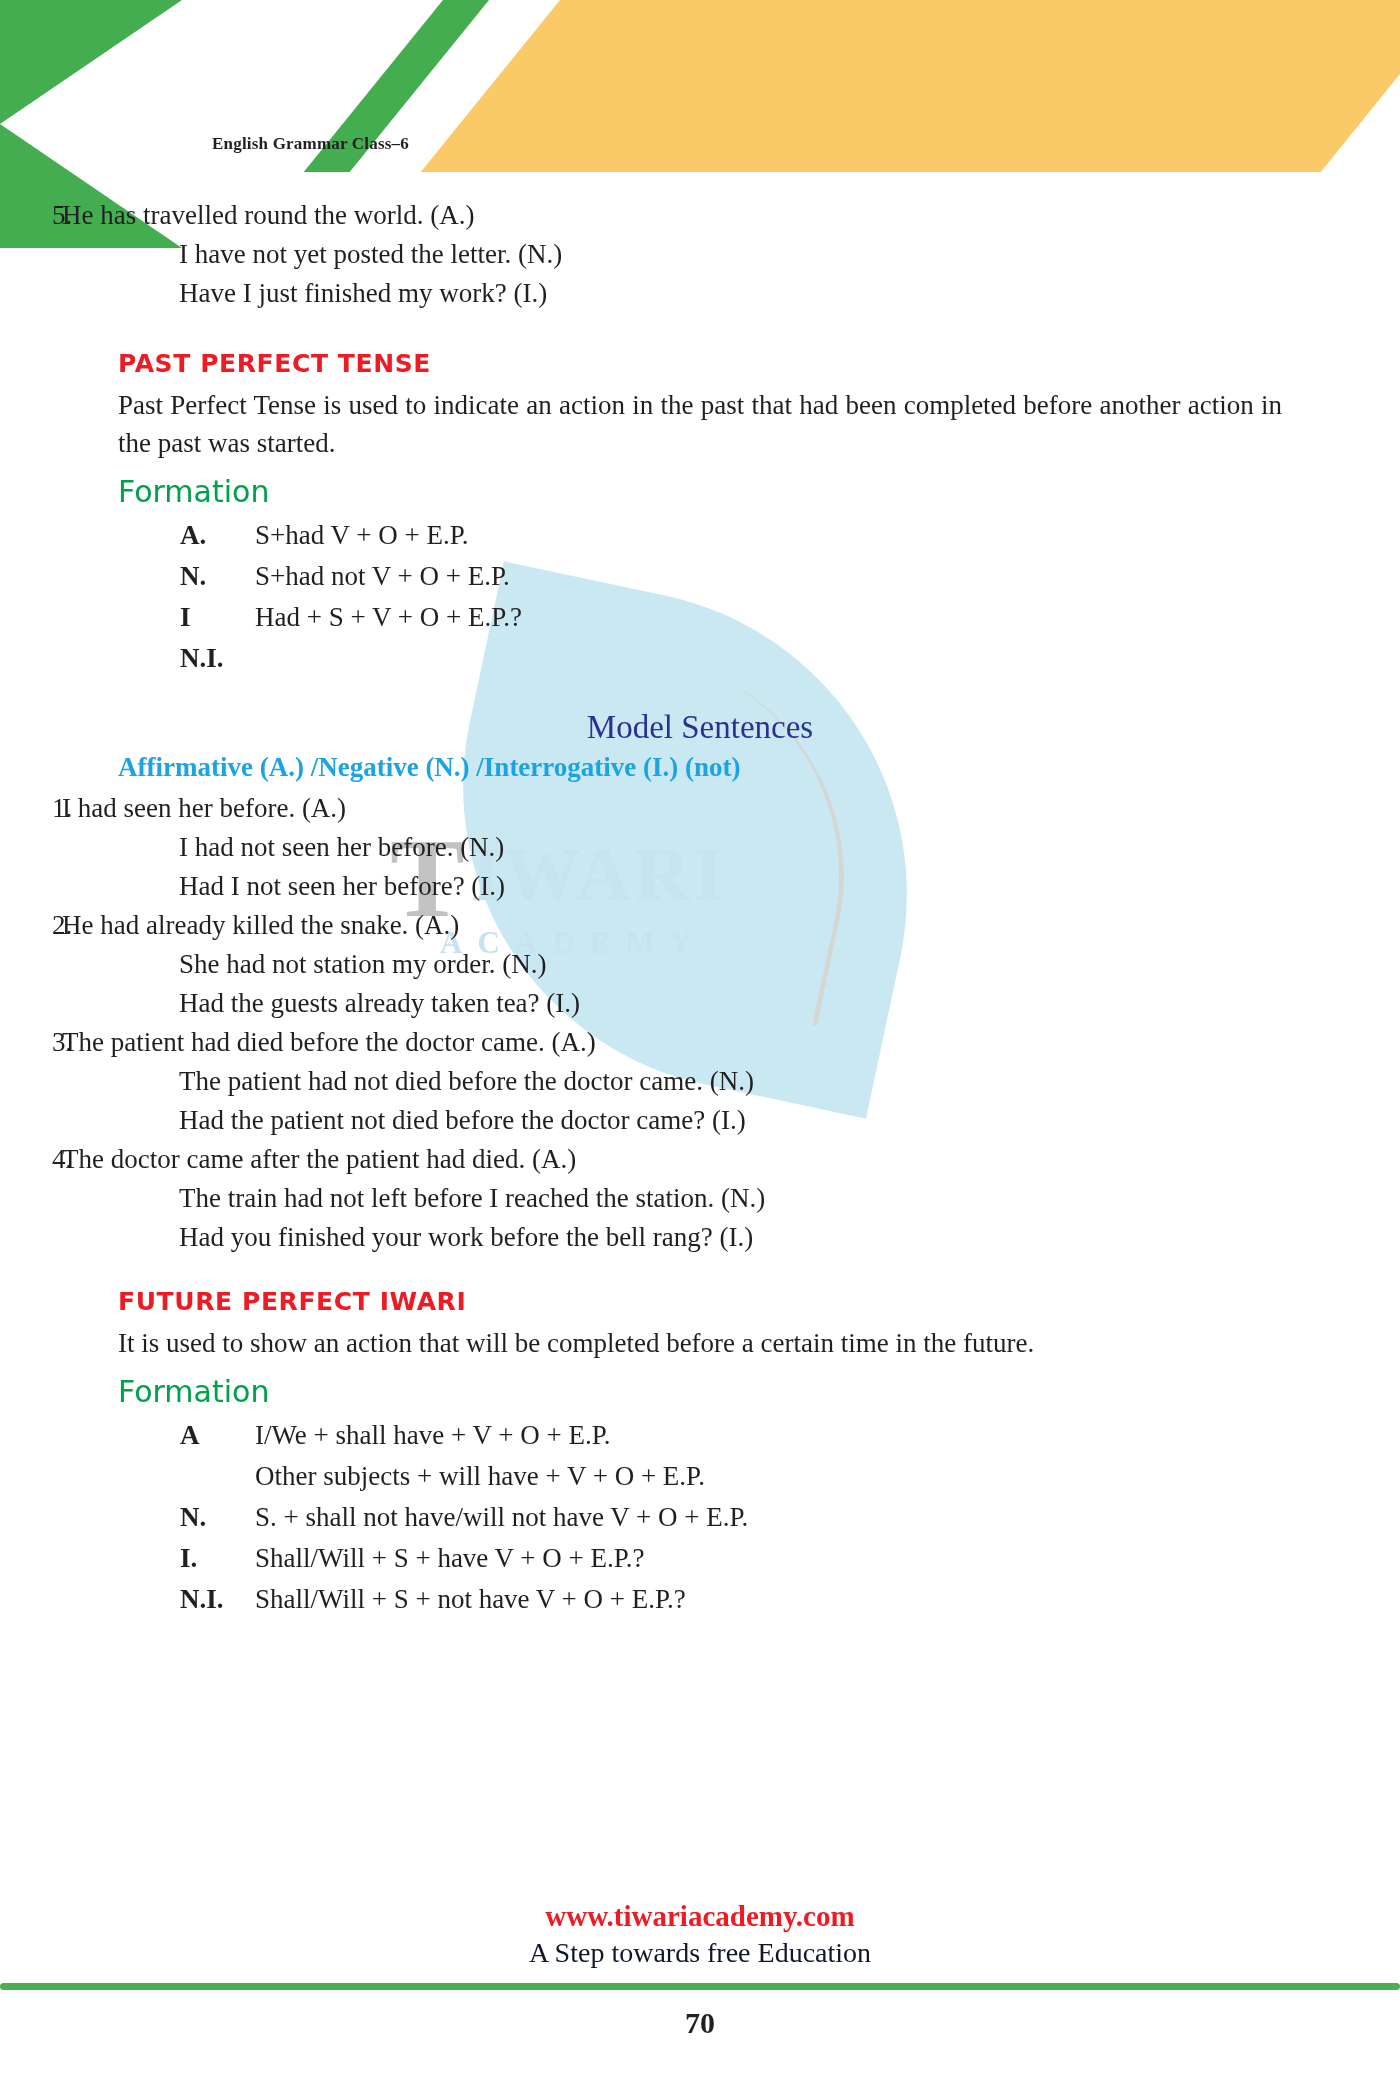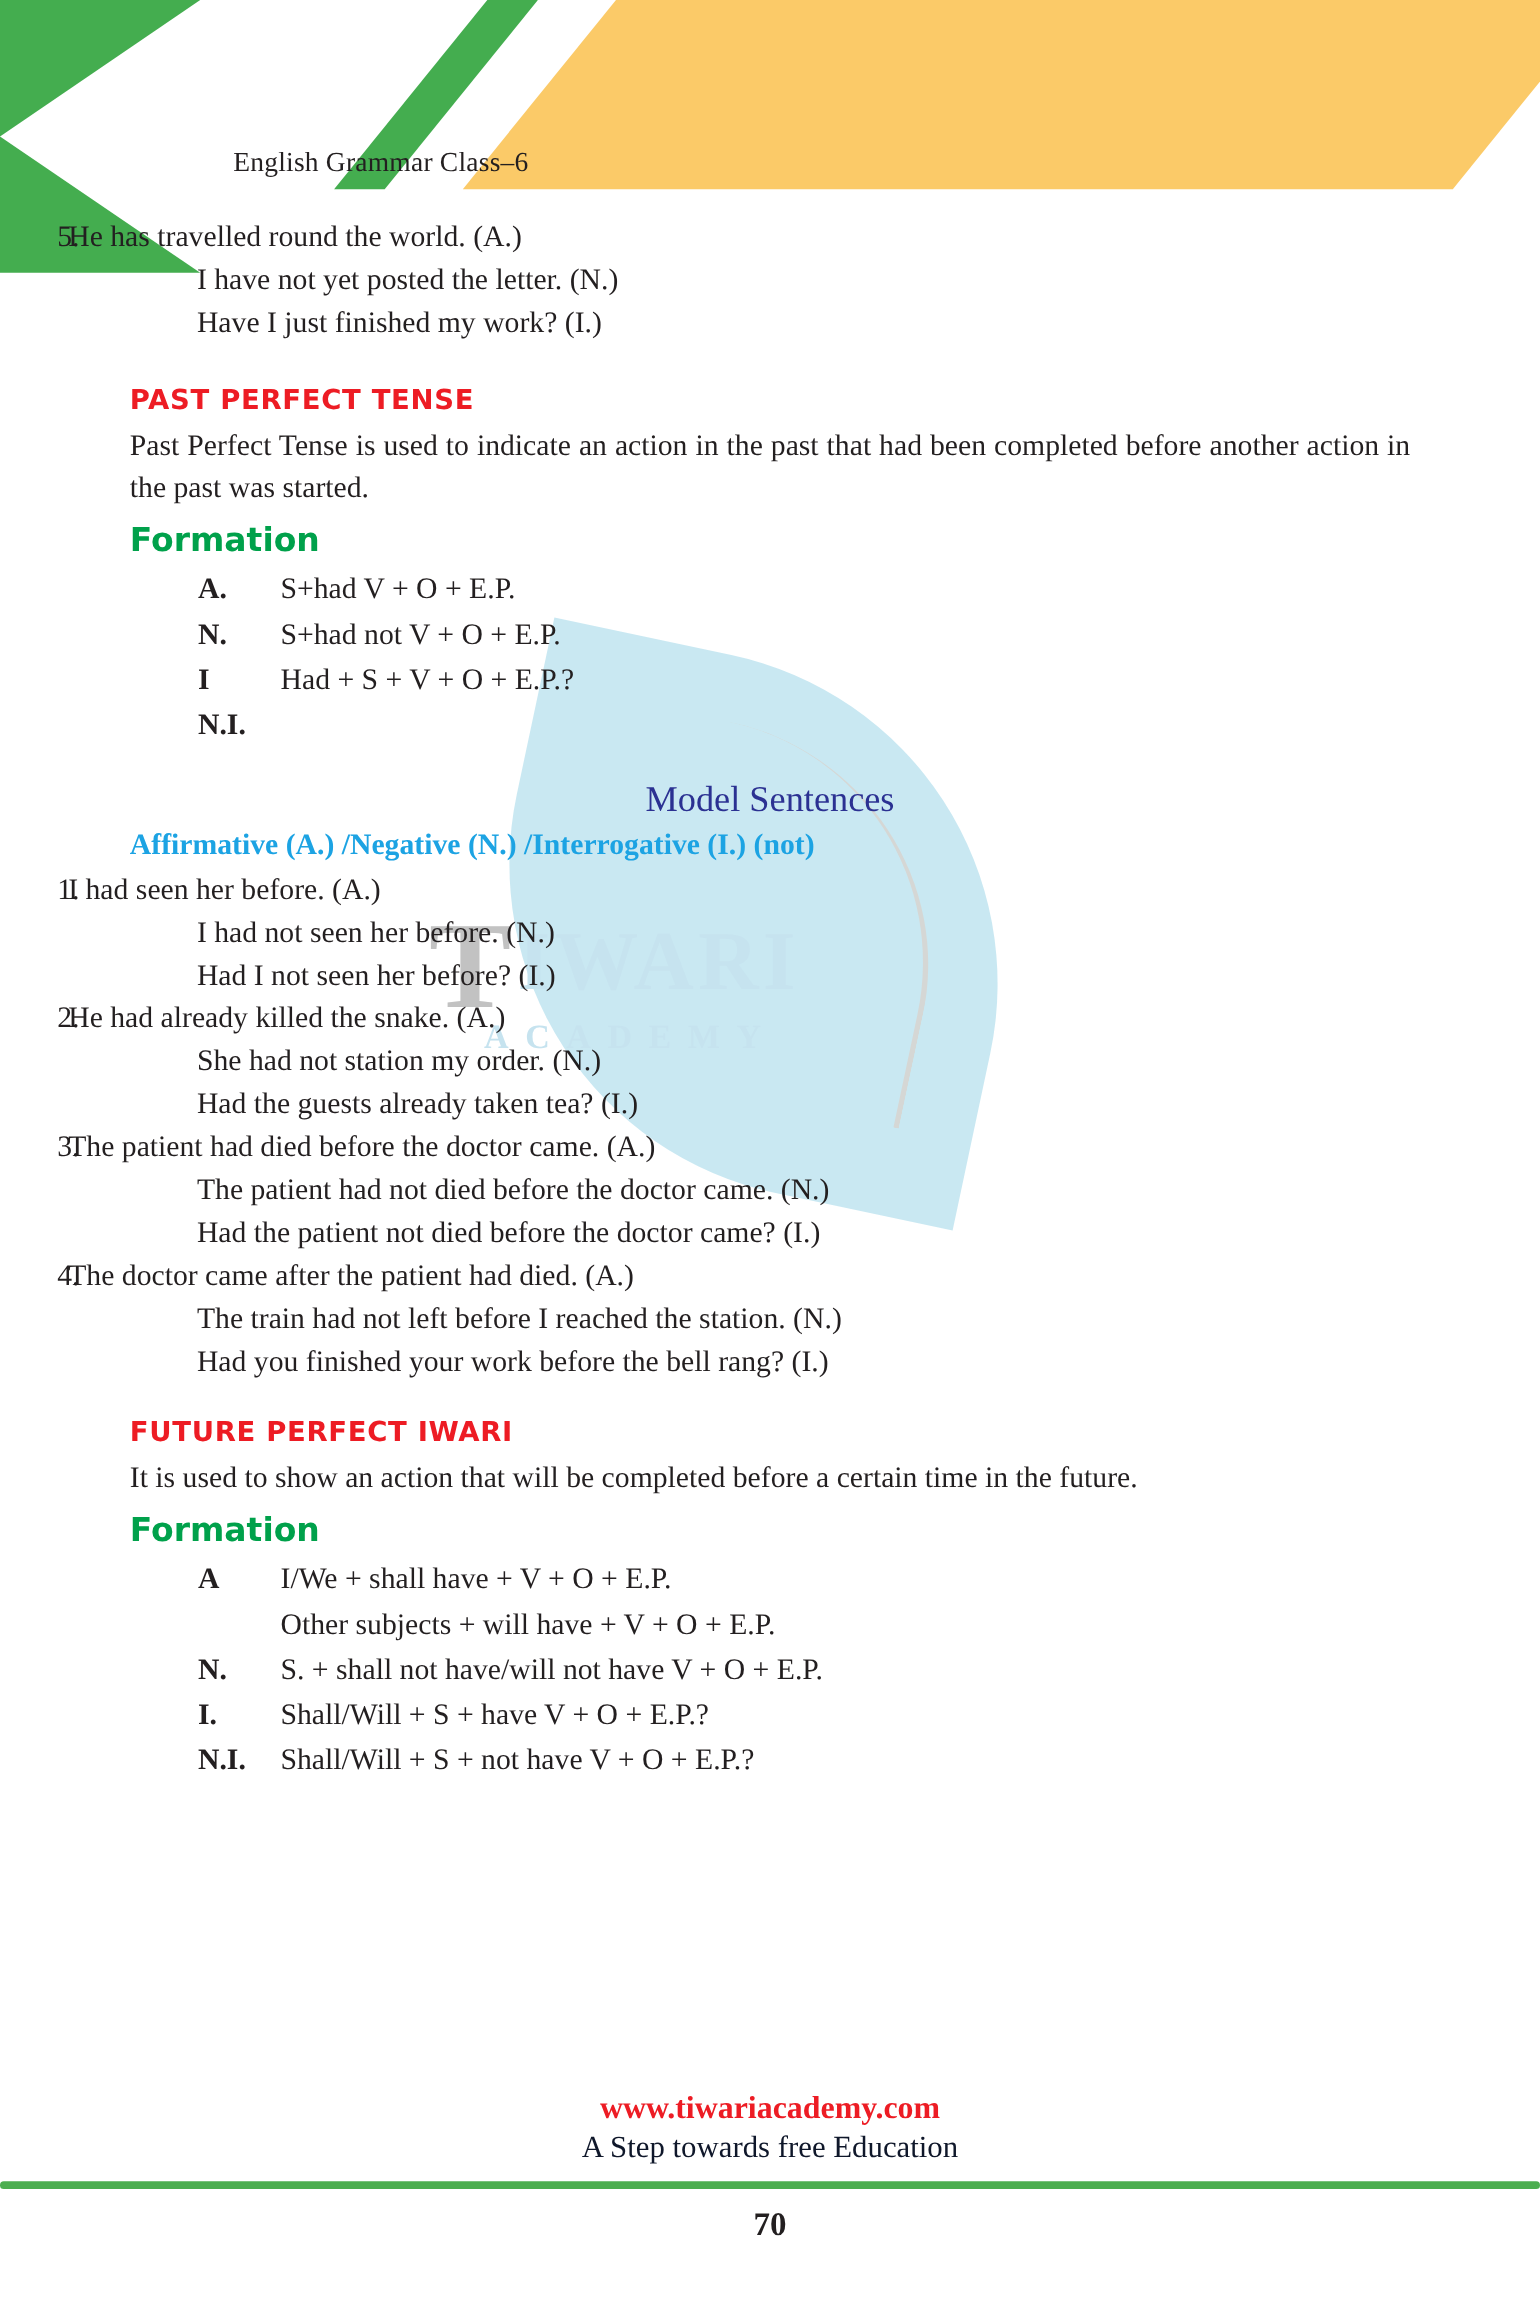--- a/index.html
+++ b/index.html
@@ -107,22 +107,22 @@
     font-family: "Liberation Serif", "DejaVu Serif", serif;
     font-size: 31px;
     font-weight: bold;
     letter-spacing: 15px;
     color: #c6e3ef;
   }
   .running-head {
     position: absolute;
     left: 212px;
     top: 134px;
-    font-size: 25px;
-    font-weight: normal;
+    font-size: 17px;
+    font-weight: bold;
     color: #231f20;
     z-index: 2;
     letter-spacing: .2px;
   }
 
   .body-area {
     position: absolute;
     left: 0;
     top: 196px;
     width: 1400px;
@@ -159,21 +159,21 @@
     line-height: 38px;
     text-align: justify;
     padding: 0 118px 0 118px;
   }
   .para.nojust { text-align: left; }
 
   .sec-head-green {
     color: #00a14b;
     font-family: "DejaVu Sans", "Liberation Sans", sans-serif;
     font-size: 30px;
-    font-weight: bold;
+    font-weight: normal;
     padding-left: 118px;
   }
 
   .form-row {
     display: flex;
     font-size: 27px;
     line-height: 41px;
     padding-left: 180px;
   }
   .form-row .lbl {

